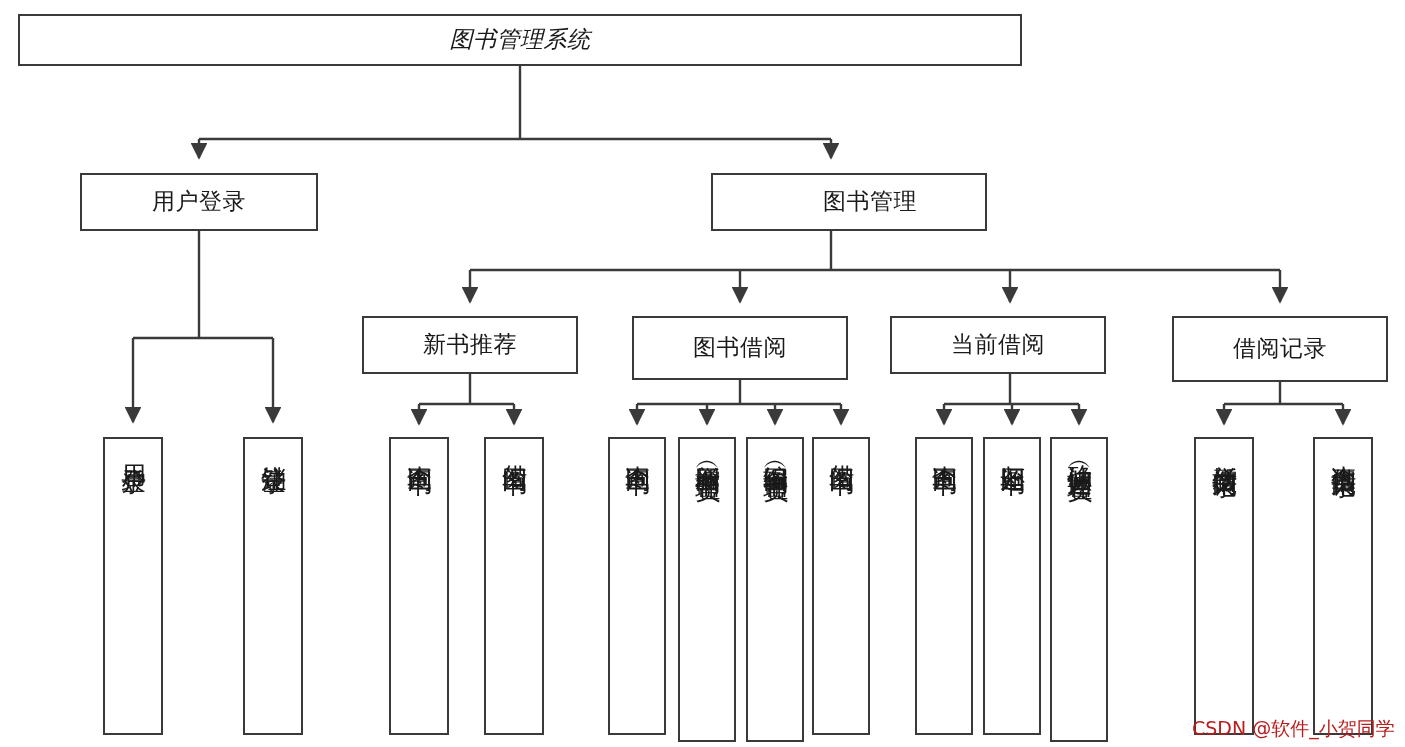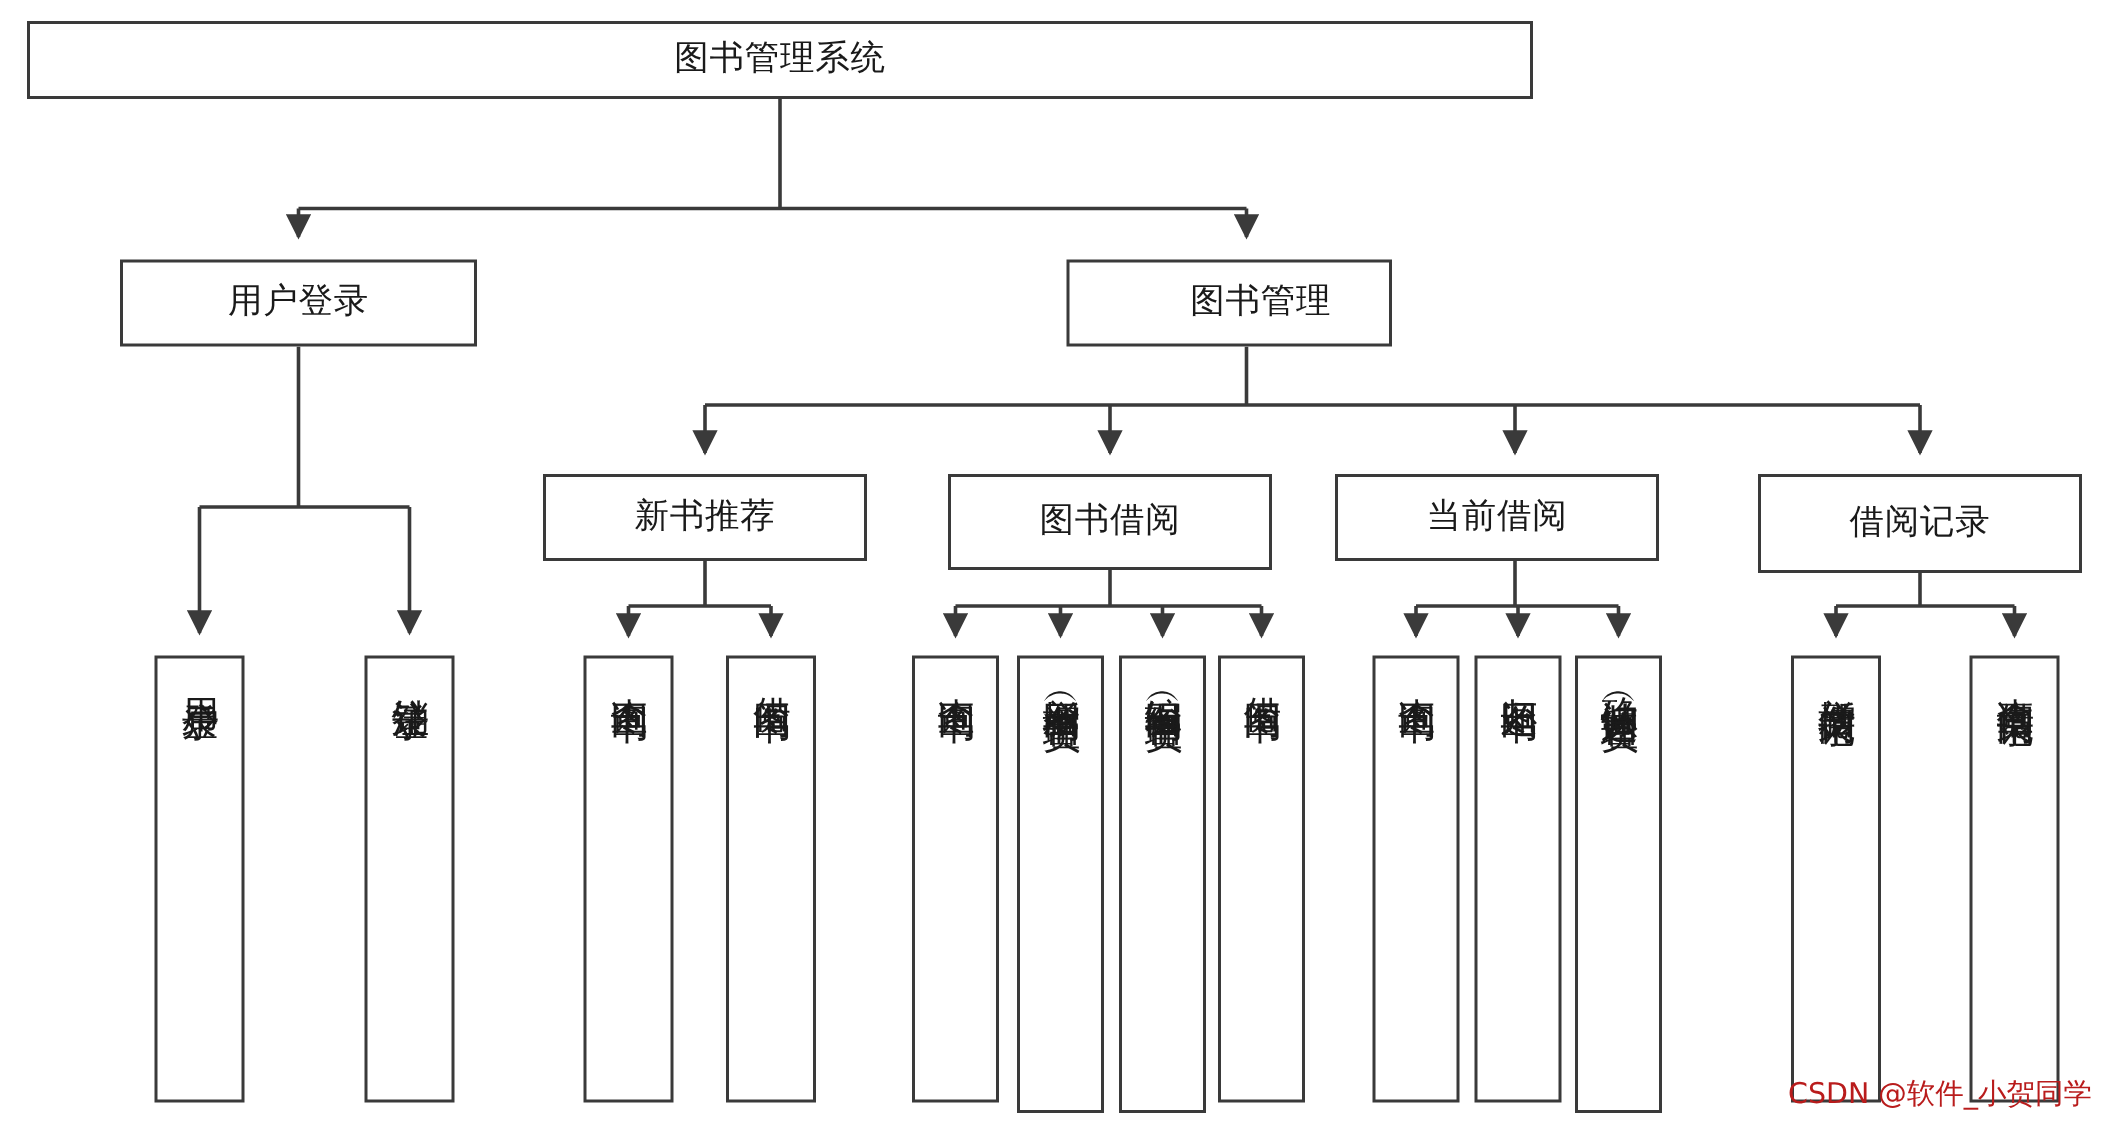--- a/index.html
+++ b/index.html
@@ -124,27 +124,27 @@
 
     <g stroke="#3a3a3a" stroke-width="2.4" fill="none">
       <path d="M 1280 374 L 1280 404"></path>
       <path d="M 1224 404 L 1343 404"></path>
       <path d="M 1224 404 L 1224 424" marker-end="url(#arrow)"></path>
       <path d="M 1343 404 L 1343 424" marker-end="url(#arrow)"></path>
     </g>
   </svg>
 
   <div id="nodes">
-      <div class="node horiz" style="left: 18px; top: 14px; width: 1004px; height: 52px;">
+      <div class="node horiz" style="left: 18px; top: 14px; width: 1004px; height: 52px; font-style: italic;">
         <span class="label">图书管理系统</span>
       </div>
       <div class="node horiz" style="left: 80px; top: 173px; width: 238px; height: 58px;">
         <span class="label">用户登录</span>
       </div>
-      <div class="node horiz" style="left: 711px; top: 173px; width: 217px; height: 58px; padding-left: 42px;">
+      <div class="node horiz" style="left: 711px; top: 173px; width: 276px; height: 58px; padding-left: 42px;">
         <span class="label">图书管理</span>
       </div>
       <div class="node horiz" style="left: 362px; top: 316px; width: 216px; height: 58px;">
         <span class="label">新书推荐</span>
       </div>
       <div class="node horiz" style="left: 632px; top: 316px; width: 216px; height: 64px;">
         <span class="label">图书借阅</span>
       </div>
       <div class="node horiz" style="left: 890px; top: 316px; width: 216px; height: 58px;">
         <span class="label">当前借阅</span>

